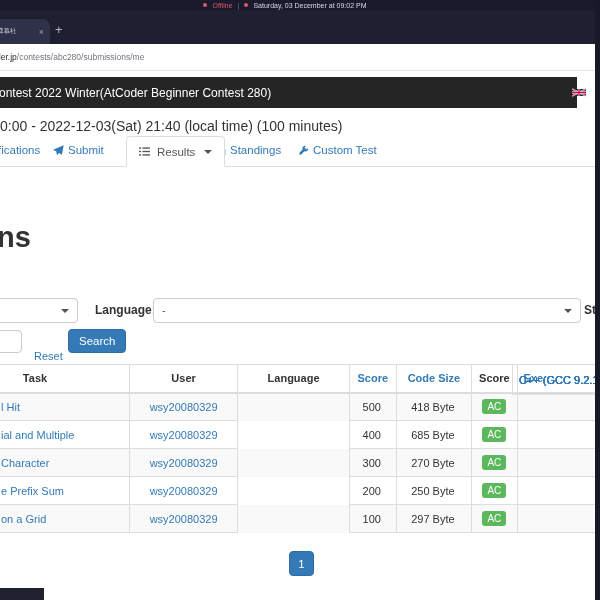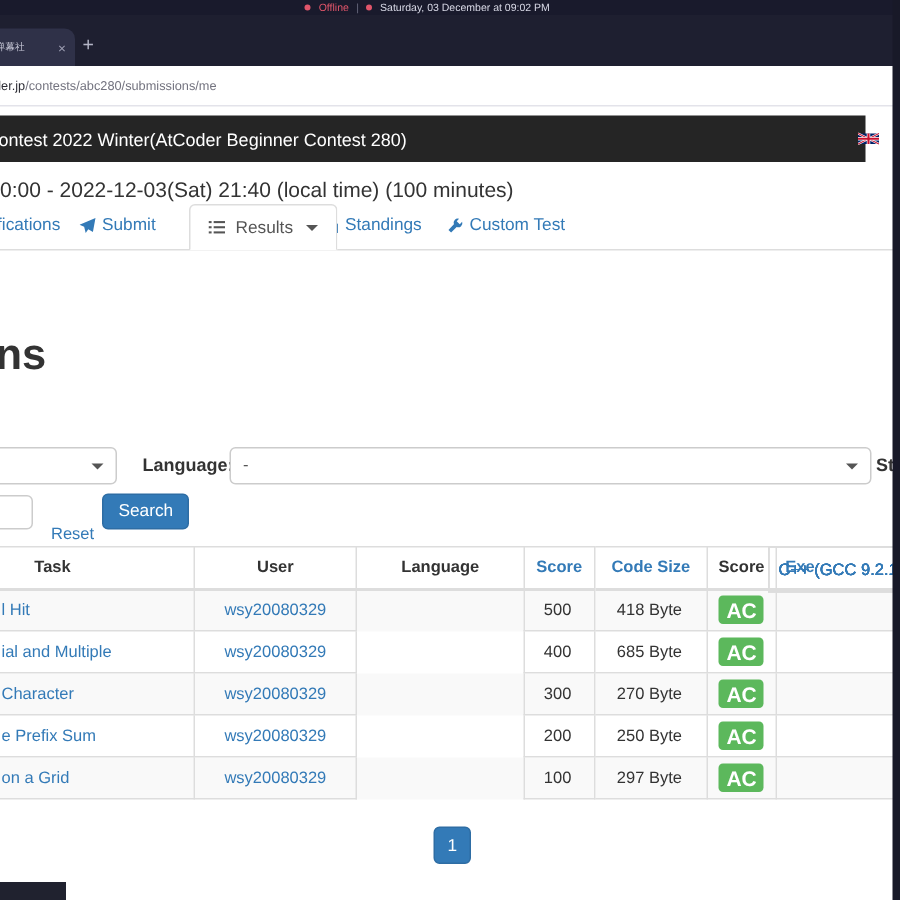--- a/index.html
+++ b/index.html
@@ -71,21 +71,21 @@
   table{border-collapse:collapse;font-size:11px;table-layout:fixed;}
   th,td{border:1px solid #ddd;height:28px;box-sizing:border-box;padding:0 6px;overflow:hidden;white-space:nowrap;}
   th{font-weight:bold;color:#333;text-align:center;border-bottom-width:2px;background:#fff;}
   th.link{color:#337ab7;cursor:pointer;}
   th.exec{text-align:left;margin-left:24px;}
   td.task{text-align:left;padding-left:60px;color:#337ab7;cursor:pointer;}
   td.user,td.lang{text-align:center;color:#337ab7;cursor:pointer;}
   td.score,td.size{text-align:center;padding-right:8px;color:#333;}
   td.status{text-align:center;}
   tbody tr:nth-child(odd){background:#f9f9f9;}
-  .badge-ac{display:inline-block;background:#5cb85c;color:#fff;font-size:14px;font-weight:bold;
+  .badge-ac{display:inline-block;background:#5cb85c;color:#fff;font-size:10px;font-weight:normal;
             padding:2.5px 5px;border-radius:3px;line-height:1;}
 
   .pager{position:absolute;top:481px;left:289px;width:25px;height:25px;background:#337ab7;
          border:1px solid #2e6da4;border-radius:4px;color:#fff;font-size:11.5px;display:flex;
          align-items:center;justify-content:center;box-sizing:border-box;cursor:pointer;}
   .footer-frag{position:absolute;top:518px;left:0;width:44px;height:12px;background:#20222f;}
   .right-strip{position:absolute;top:0;left:595px;width:5px;height:600px;background:#181928;z-index:20;}
 </style>
 </head>
 <body>

